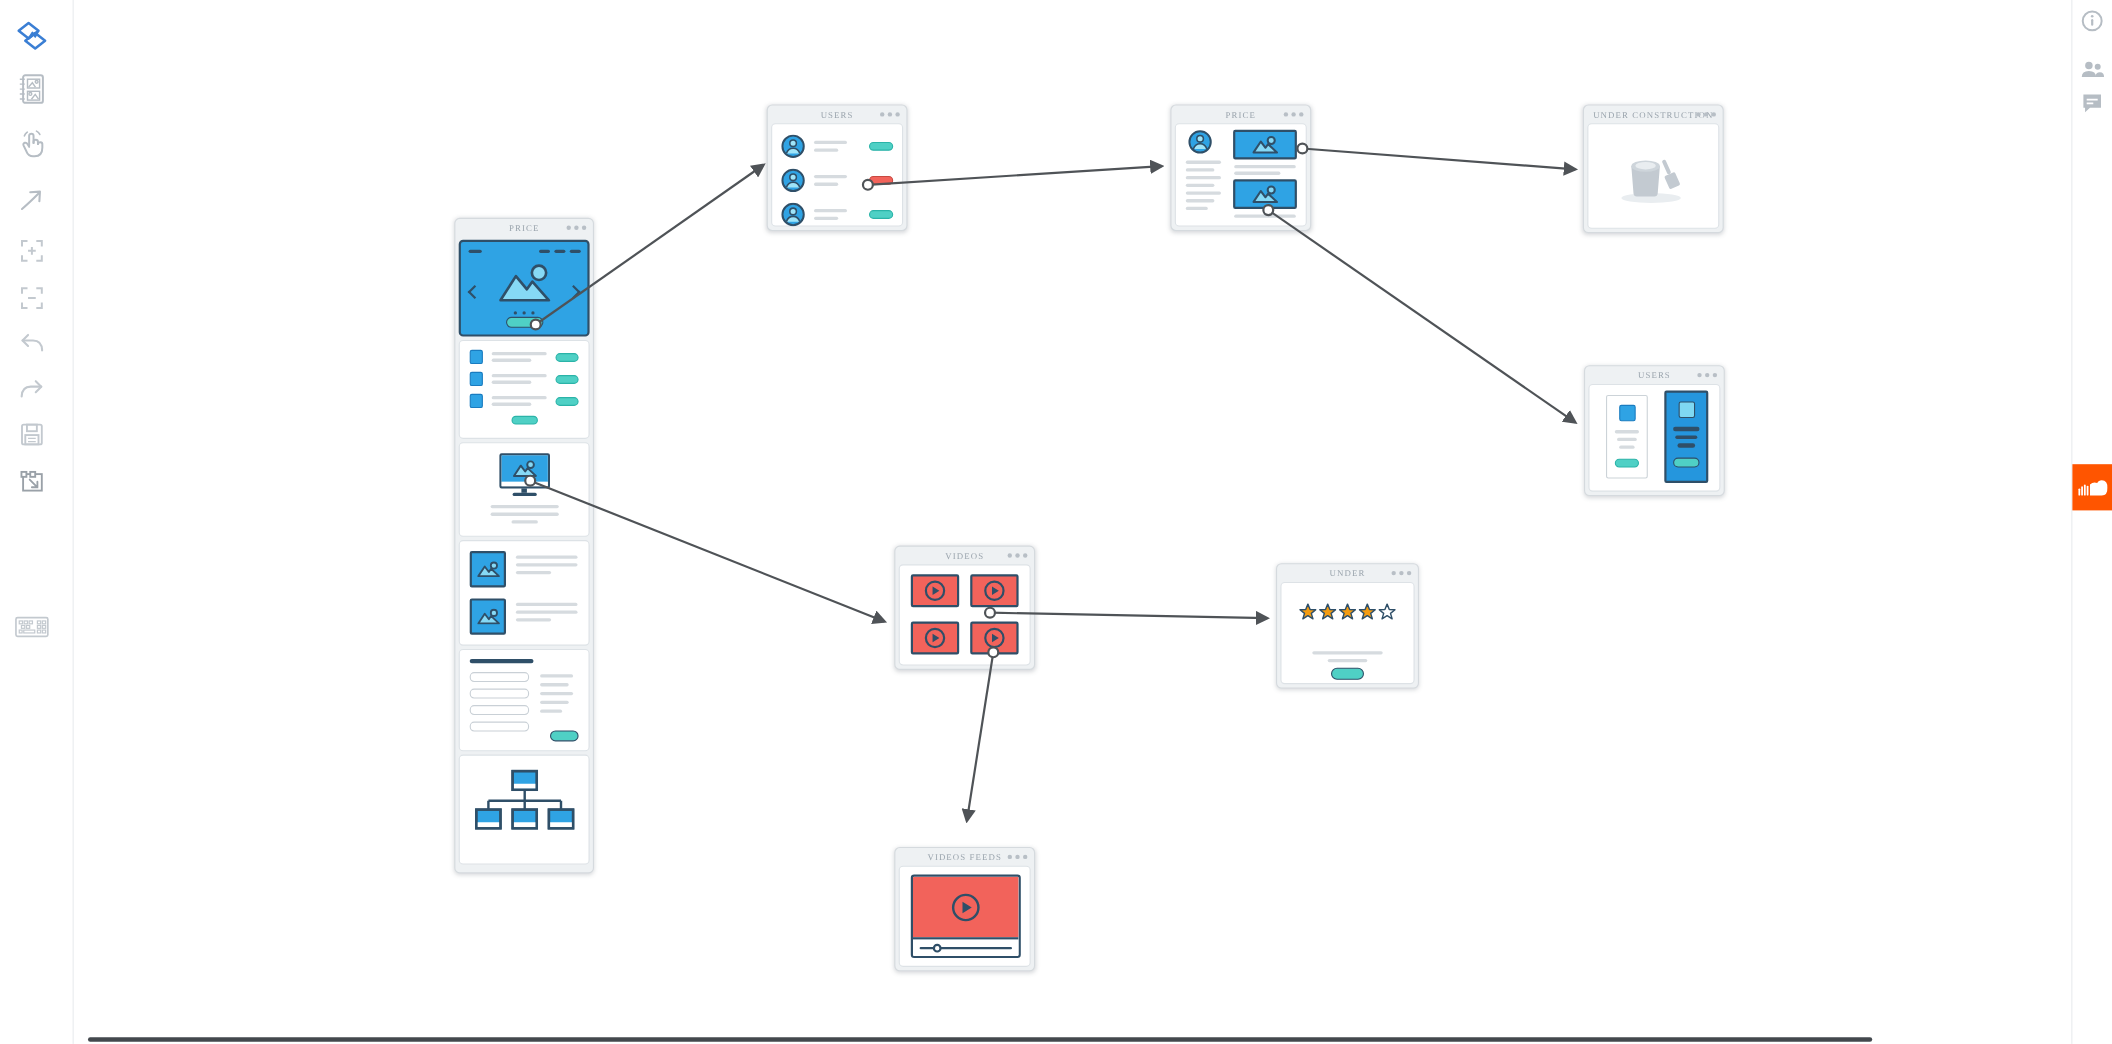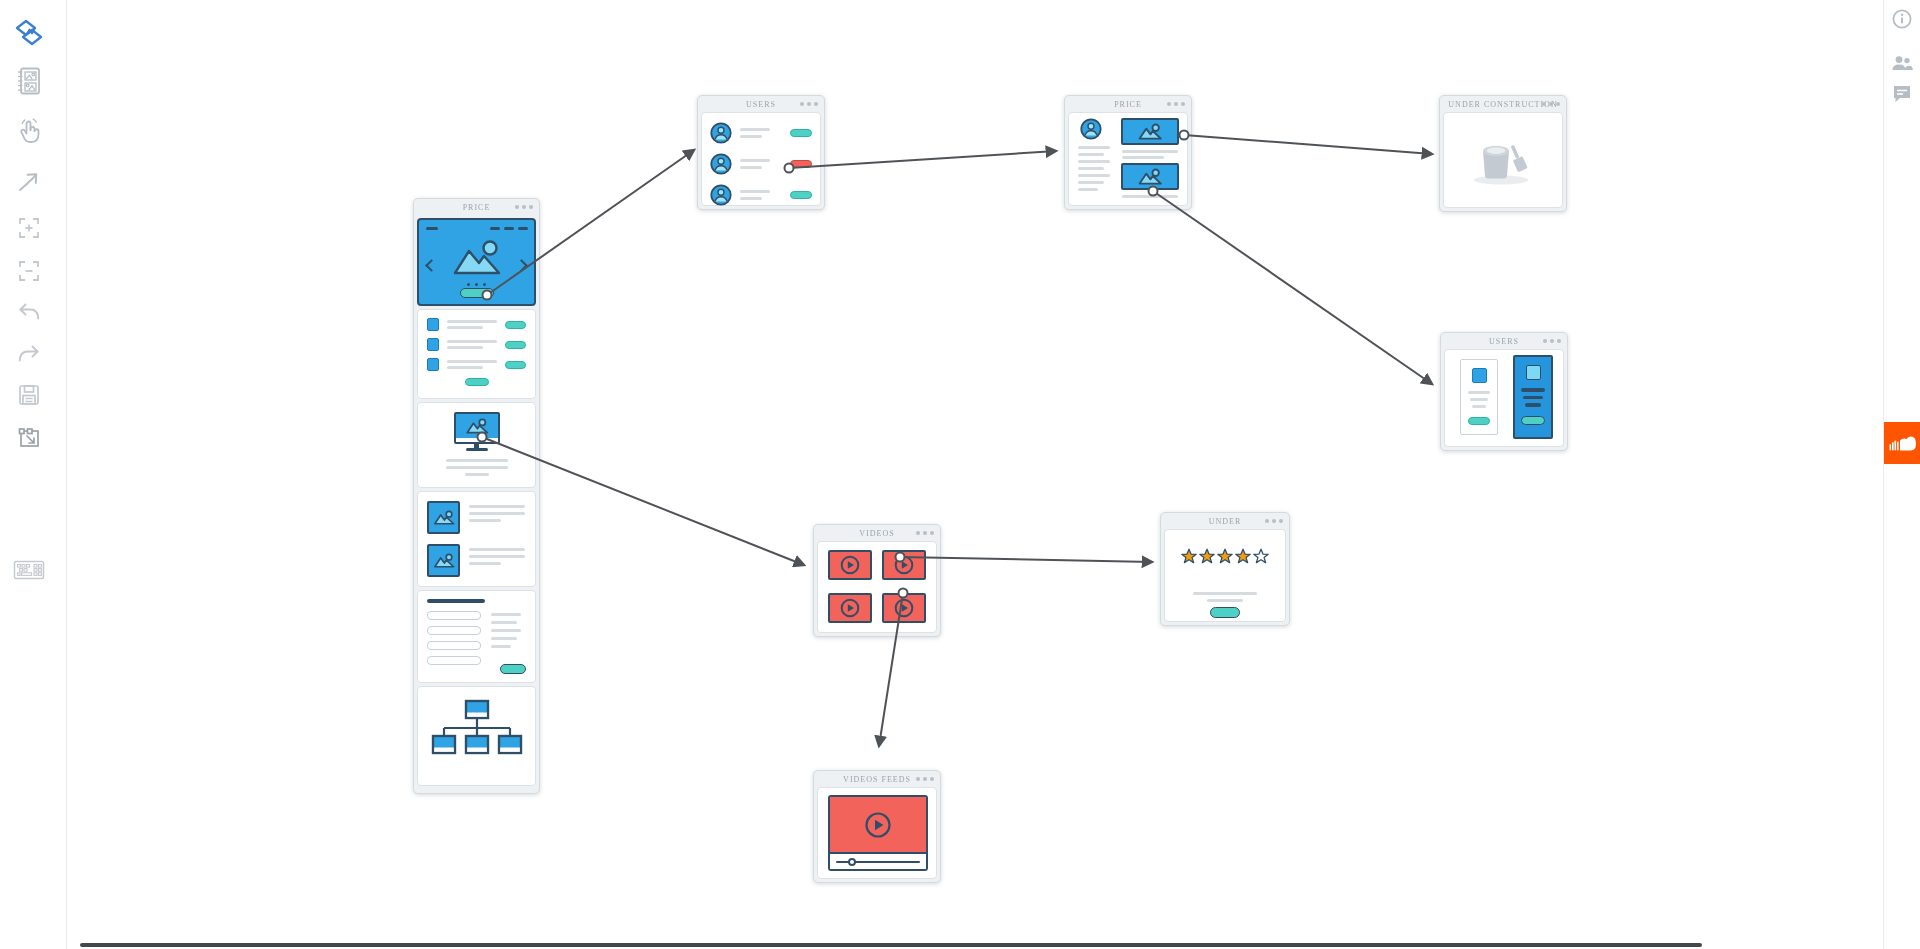--- a/index.html
+++ b/index.html
@@ -494,21 +494,21 @@
       <div class="col" style="gap:4px;align-items:center;margin-top:8px">
         <i class="nl" style="width:24px;height:3.5px"></i>
         <i class="nl" style="width:20px;height:3.5px"></i>
         <i class="nl" style="width:16px;height:3.5px"></i>
       </div>
       <div class="pill navy" style="width:24px;height:9px;margin-top:9px"></div>
     </div>
   </div>
 </div>
 
-<div class="card" style="left:813px;top:524px;width:126px;height:111px">
+<div class="card" style="left:813px;top:496px;width:126px;height:111px">
   <div class="titlebar">
     <span class="title">VIDEOS</span>
     <span class="win-dots">
         <i class="win-dot"></i>
         <i class="win-dot"></i>
         <i class="win-dot"></i>
       </span>
   </div>
   <div class="inner">
     <div class="redbox" style="position:absolute;left:10px;top:8px;width:44px;height:30px">

